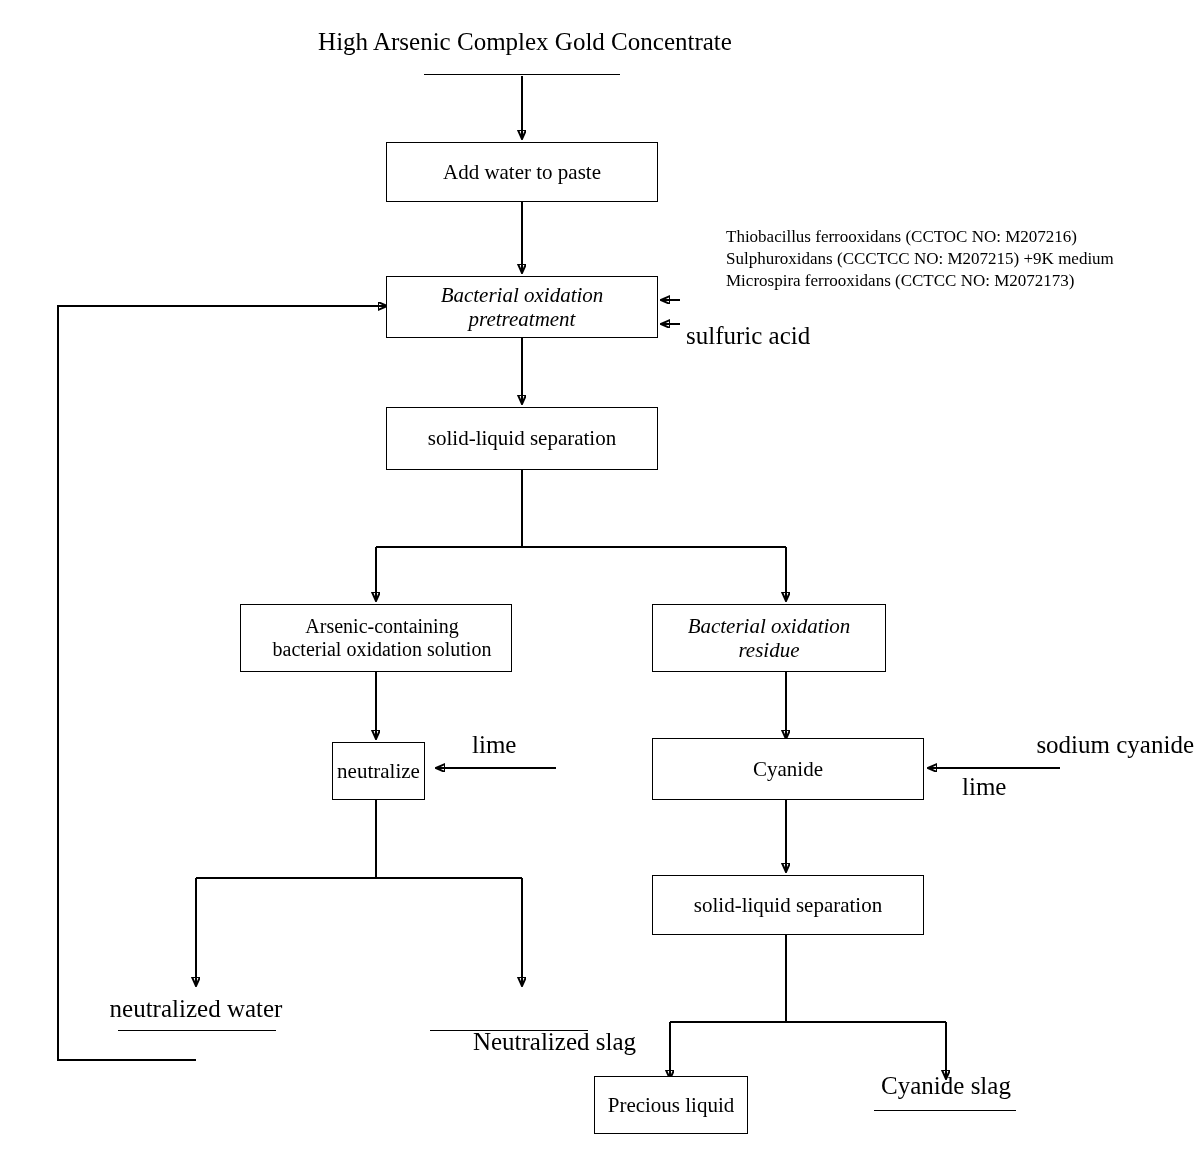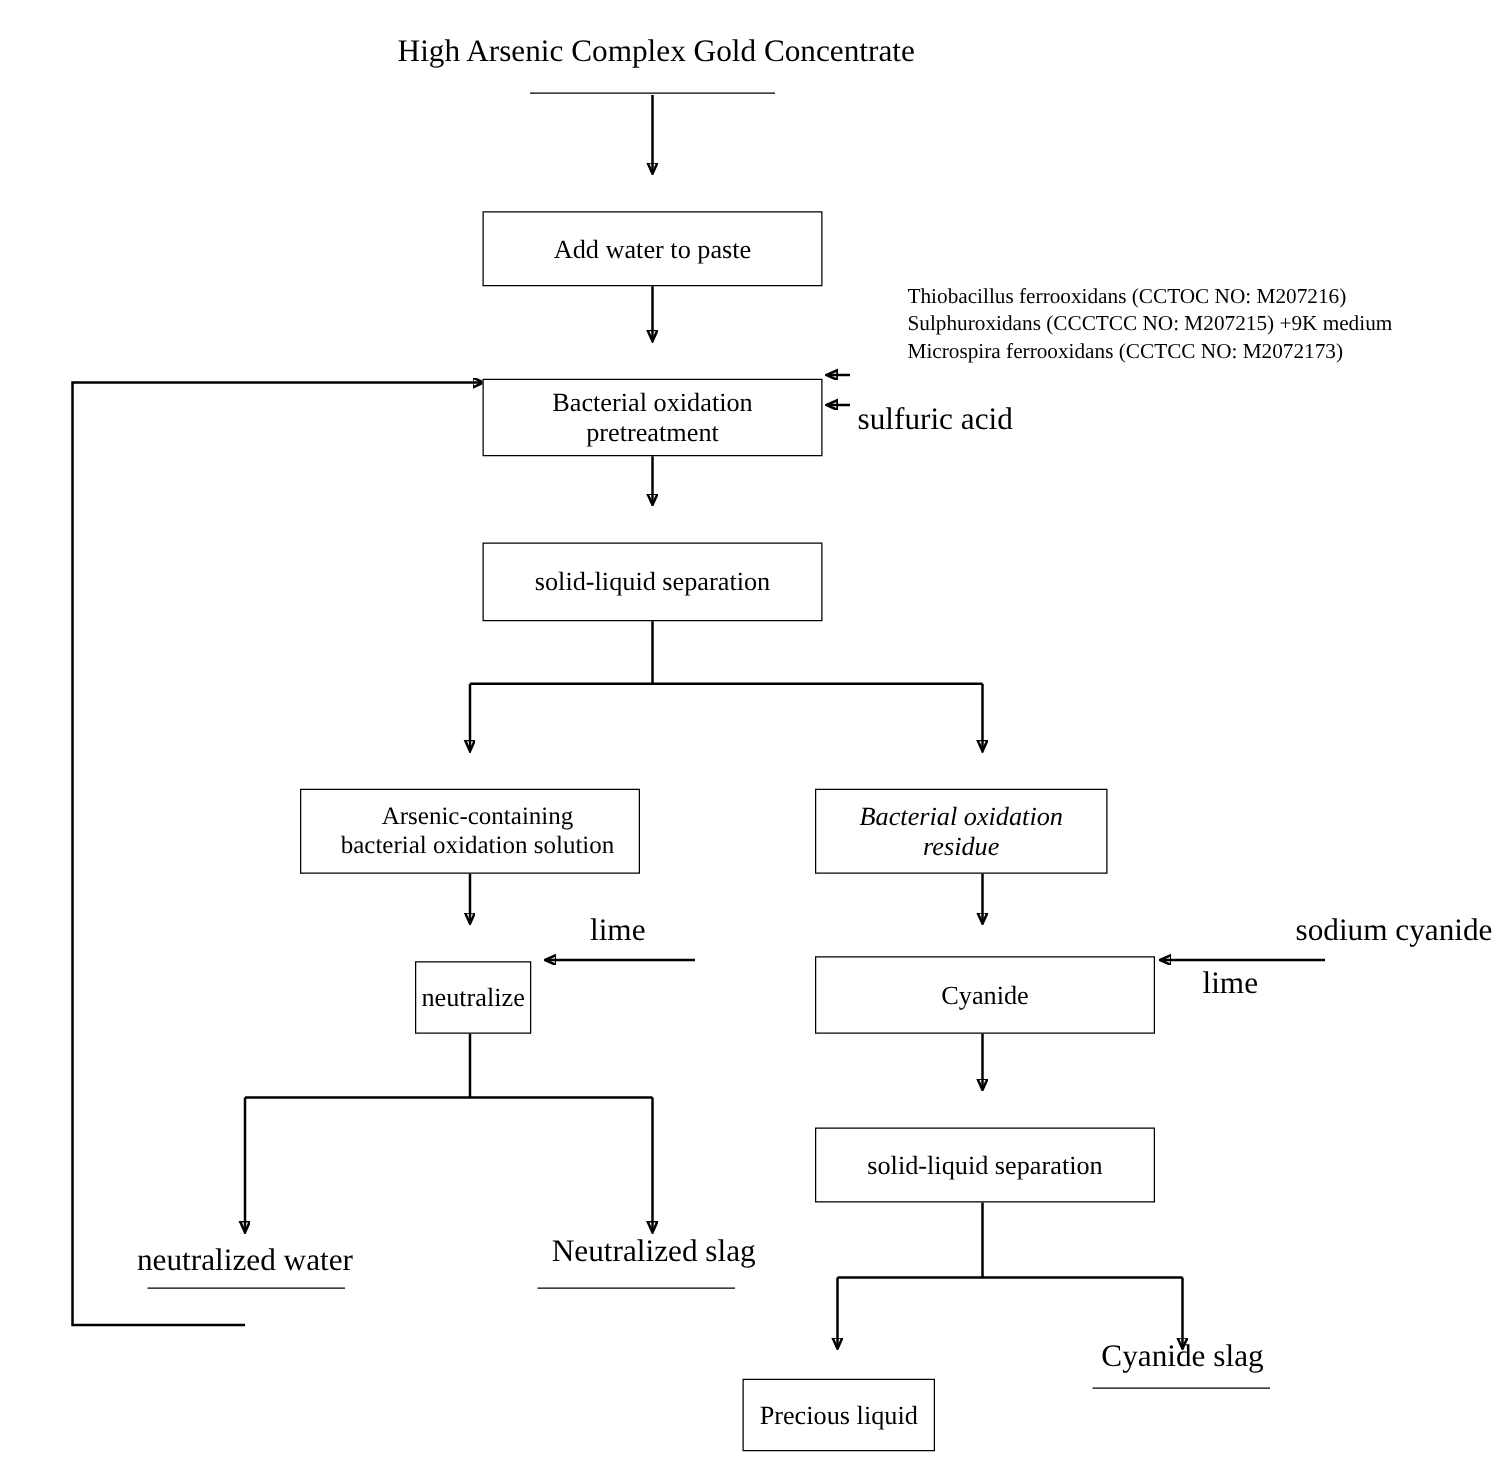--- a/index.html
+++ b/index.html
@@ -23,21 +23,20 @@
     display: flex;
     align-items: center;
     justify-content: center;
     text-align: center;
     font-size: 21px;
     line-height: 1.15;
     box-sizing: border-box;
     padding: 2px 4px;
     white-space: pre-line;
     z-index: 3;
-    margin-top: 27px;
   }
   .label {
     position: absolute;
     font-size: 25px;
     line-height: 1.15;
     text-align: center;
     white-space: pre-line;
     z-index: 3;
   }
   .label.small {
@@ -112,21 +111,21 @@
     <line x1="670" y1="1022" x2="946" y2="1022"></line>
     <line x1="670" y1="1022" x2="670" y2="1078" marker-end="url(#arrow)"></line>
     <line x1="946" y1="1022" x2="946" y2="1078" marker-end="url(#arrow)"></line>
   </svg>
 
   <div class="label" style="left: 300px; top: 28px; width: 450px;">High Arsenic Complex Gold Concentrate</div>
   <div class="underline" style="left: 424px; top: 74px; width: 196px;"></div>
 
   <div class="node" style="left: 386px; top: 142px; width: 272px; height: 60px;">Add water to paste</div>
 
-  <div class="node" style="left: 386px; top: 276px; width: 272px; height: 62px;">Bacterial oxidation
+  <div class="node" style="left: 386px; top: 276px; width: 272px; height: 62px; font-style: italic;">Bacterial oxidation
 pretreatment</div>
 
   <div class="node" style="left: 386px; top: 407px; width: 272px; height: 63px;">solid-liquid separation</div>
 
   <div class="node" style="left: 240px; top: 604px; width: 272px; height: 68px; font-size: 20px; padding-left: 16px;">Arsenic-containing
 bacterial oxidation solution</div>
 
   <div class="node" style="left: 652px; top: 604px; width: 234px; height: 68px; font-style: italic;">Bacterial oxidation residue</div>
 
   <div class="node" style="left: 332px; top: 742px; width: 93px; height: 58px;">neutralize</div>
@@ -144,19 +143,19 @@
   <div class="label" style="left: 686px; top: 322px; width: 220px; text-align: left;">sulfuric acid</div>
 
   <div class="label" style="left: 472px; top: 731px; width: 80px; text-align: left;">lime</div>
 
   <div class="label" style="left: 944px; top: 731px; width: 250px; text-align: right;">sodium cyanide</div>
   <div class="label" style="left: 962px; top: 773px; width: 120px; text-align: left;">lime</div>
 
   <div class="label" style="left: 76px; top: 995px; width: 240px;">neutralized water</div>
   <div class="underline" style="left: 118px; top: 1030px; width: 158px;"></div>
 
-  <div class="label" style="left: 410px; top: 988px; width: 226px;">Neutralized slag</div>
+  <div class="label" style="left: 410px; top: 1028px; width: 226px; text-align: right;">Neutralized slag</div>
   <div class="underline" style="left: 430px; top: 1030px; width: 158px;"></div>
 
   <div class="label" style="left: 856px; top: 1072px; width: 180px;">Cyanide slag</div>
   <div class="underline" style="left: 874px; top: 1110px; width: 142px;"></div>
 
 </div>
 
 </body></html>

